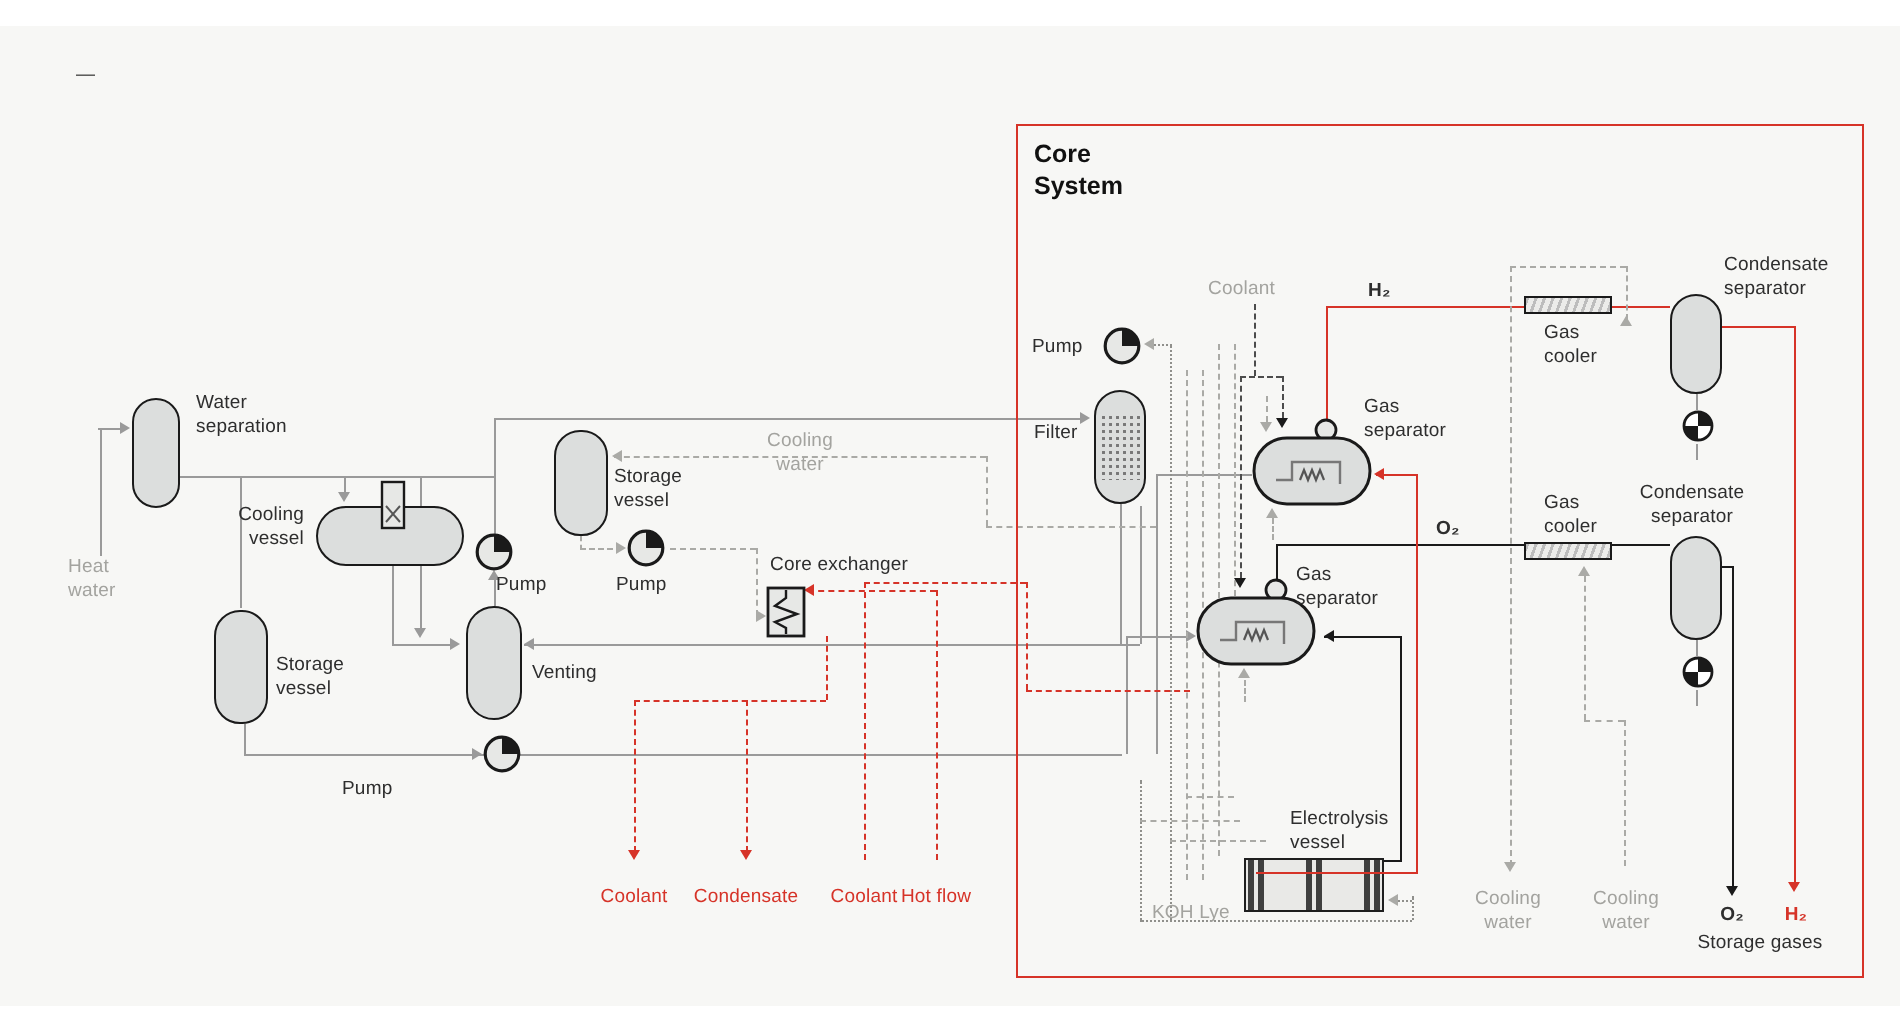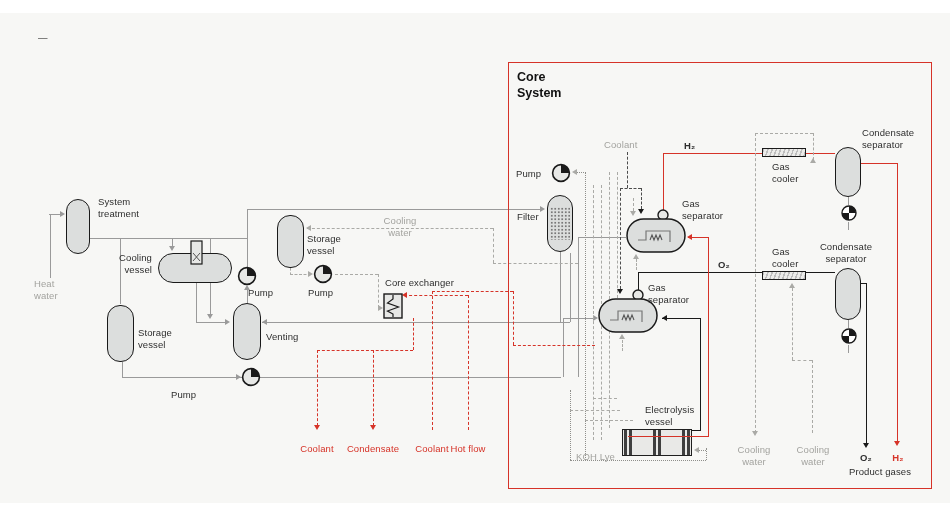--- a/index.html
+++ b/index.html
@@ -245,21 +245,21 @@
     <div class="sbar" style="left:30px"></div>
     <div class="sbar" style="left:35px"></div>
     <div class="sbar" style="left:59px"></div>
     <div class="sbar" style="left:64px"></div>
   </div>
   <div class="h r z3" style="left:628px;top:436px;width:64px"></div>
 
   <div class="corebox" style="left:508px;top:62px;width:424px;height:427px"></div>
 
   <div class="t g z7" style="left:34px;top:278px;width:46px">Heat water</div>
-  <div class="t z7" style="left:98px;top:196px;width:58px">System treatment</div>
+  <div class="t z7" style="left:98px;top:196px;width:58px">Water separation</div>
   <div class="t ra z7" style="left:100px;top:252px;width:52px">Cooling vessel</div>
   <div class="t z7" style="left:138px;top:327px;width:50px">Storage vessel</div>
   <div class="t z7" style="left:171px;top:389px;width:40px">Pump</div>
   <div class="t z7" style="left:248px;top:287px;width:40px">Pump</div>
   <div class="t z7" style="left:308px;top:287px;width:40px">Pump</div>
   <div class="t z7" style="left:307px;top:233px;width:50px">Storage vessel</div>
   <div class="t z7" style="left:266px;top:331px;width:50px">Venting</div>
   <div class="t g c z7" style="left:376px;top:215px;width:48px">Cooling water</div>
   <div class="t z7" style="left:385px;top:277px;width:90px">Core exchanger</div>
   <div class="t r c z7" style="left:292px;top:443px;width:50px">Coolant</div>
@@ -277,14 +277,14 @@
   <div class="t z7" style="left:772px;top:161px;width:36px">Gas cooler</div>
   <div class="t z7" style="left:772px;top:246px;width:36px">Gas cooler</div>
   <div class="t z7" style="left:862px;top:127px;width:64px">Condensate separator</div>
   <div class="t c z7" style="left:813px;top:241px;width:66px">Condensate separator</div>
   <div class="t z7" style="left:645px;top:404px;width:64px">Electrolysis vessel</div>
   <div class="t g z7" style="left:576px;top:451px;width:50px">KOH Lye</div>
   <div class="t g c z7" style="left:729px;top:444px;width:50px">Cooling water</div>
   <div class="t g c z7" style="left:788px;top:444px;width:50px">Cooling water</div>
   <div class="t b c z7" style="left:854px;top:452px;width:24px">O₂</div>
   <div class="t b r c z7" style="left:886px;top:452px;width:24px">H₂</div>
-  <div class="t c z7" style="left:836px;top:466px;width:88px">Product gases</div>
+  <div class="t c z7" style="left:836px;top:466px;width:88px">Storage gases</div>
 </div>
 
 </body></html>

